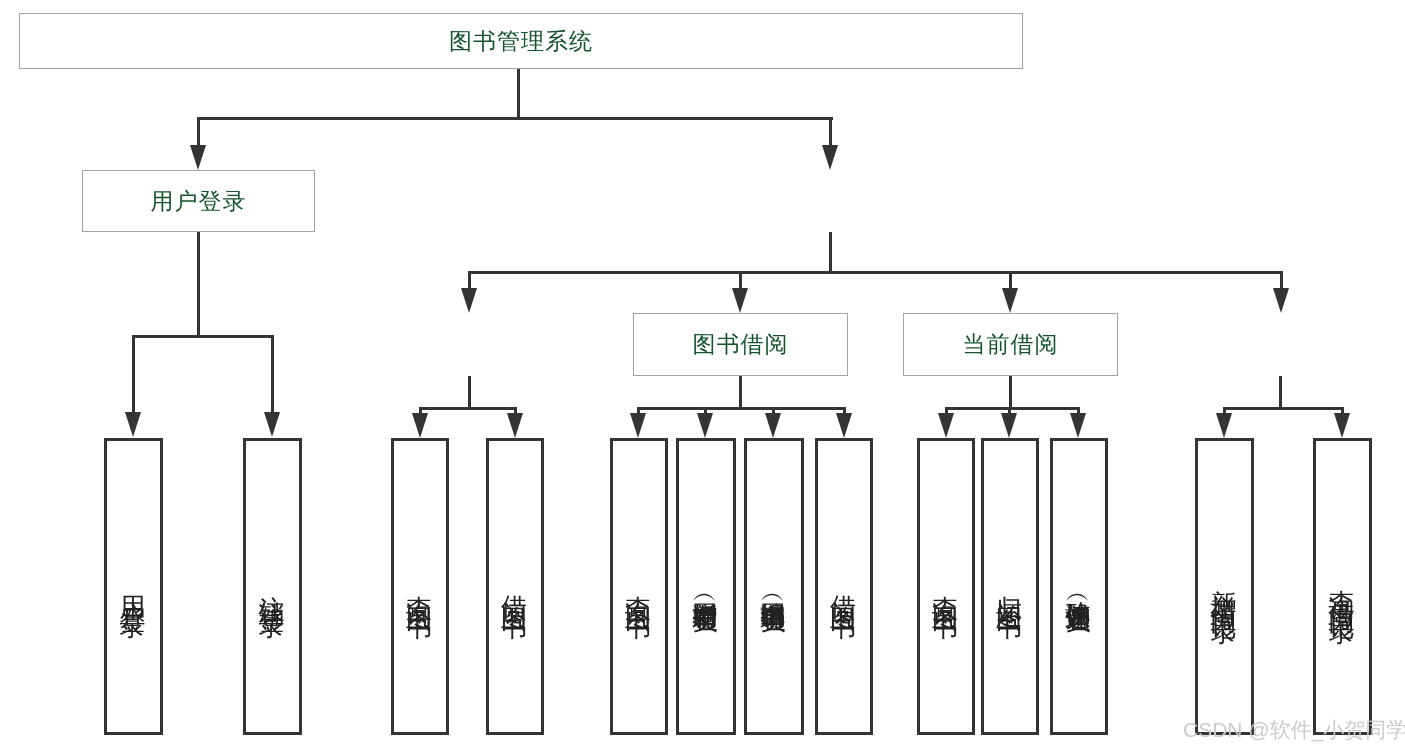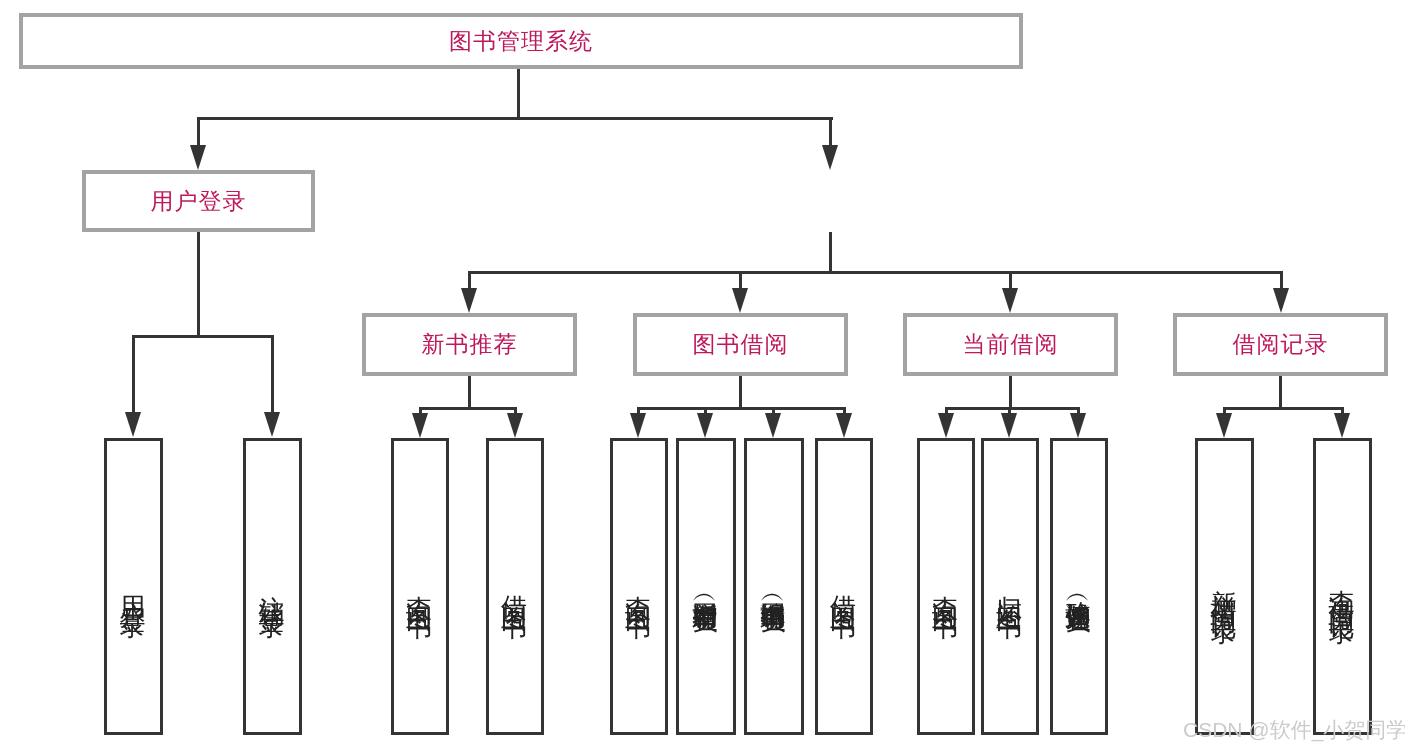--- a/index.html
+++ b/index.html
@@ -11,27 +11,27 @@
   #stage {
     position: relative;
     width: 1405px;
     height: 747px;
     background: #ffffff;
     overflow: hidden;
   }
   .node {
     position: absolute;
     box-sizing: border-box;
-    border: 4px solid #a3a3a3;
+    border: 1px solid #a3a3a3;
     background: #ffffff;
     display: flex;
     align-items: center;
     justify-content: center;
     font-size: 23px;
-    color: #be185d;
+    color: #14532d;
     letter-spacing: 1px;
     z-index: 2;
   }
   .vnode {
     position: absolute;
     box-sizing: border-box;
     border: 3px solid #343434;
     background: #ffffff;
     display: flex;
     align-items: center;
@@ -102,24 +102,22 @@
   <div class="hline" style="left:468px; top:271px; width:814px;"></div>
   <div class="vline" style="left:468px; top:271px; height:20px;"></div>
   <div class="arrow" style="left:461px; top:288px;"></div>
   <div class="vline" style="left:739px; top:271px; height:20px;"></div>
   <div class="arrow" style="left:732px; top:288px;"></div>
   <div class="vline" style="left:1009px; top:271px; height:20px;"></div>
   <div class="arrow" style="left:1002px; top:288px;"></div>
   <div class="vline" style="left:1280px; top:271px; height:20px;"></div>
   <div class="arrow" style="left:1273px; top:288px;"></div>
 
-  <div class="node" style="left:362px; top:313px; width:215px; height:63px;">新书推荐</div>
   <div class="node" style="left:633px; top:313px; width:215px; height:63px;">图书借阅</div>
   <div class="node" style="left:903px; top:313px; width:215px; height:63px;">当前借阅</div>
-  <div class="node" style="left:1173px; top:313px; width:215px; height:63px;">借阅记录</div>
 
   <div class="vline" style="left:468px; top:376px; height:31px;"></div>
   <div class="hline" style="left:419px; top:407px; width:98px;"></div>
   <div class="vline" style="left:419px; top:407px; height:10px;"></div>
   <div class="arrow" style="left:412px; top:413px;"></div>
   <div class="vline" style="left:514px; top:407px; height:10px;"></div>
   <div class="arrow" style="left:507px; top:413px;"></div>
 
   <div class="vline" style="left:739px; top:376px; height:31px;"></div>
   <div class="hline" style="left:637px; top:407px; width:209px;"></div>

